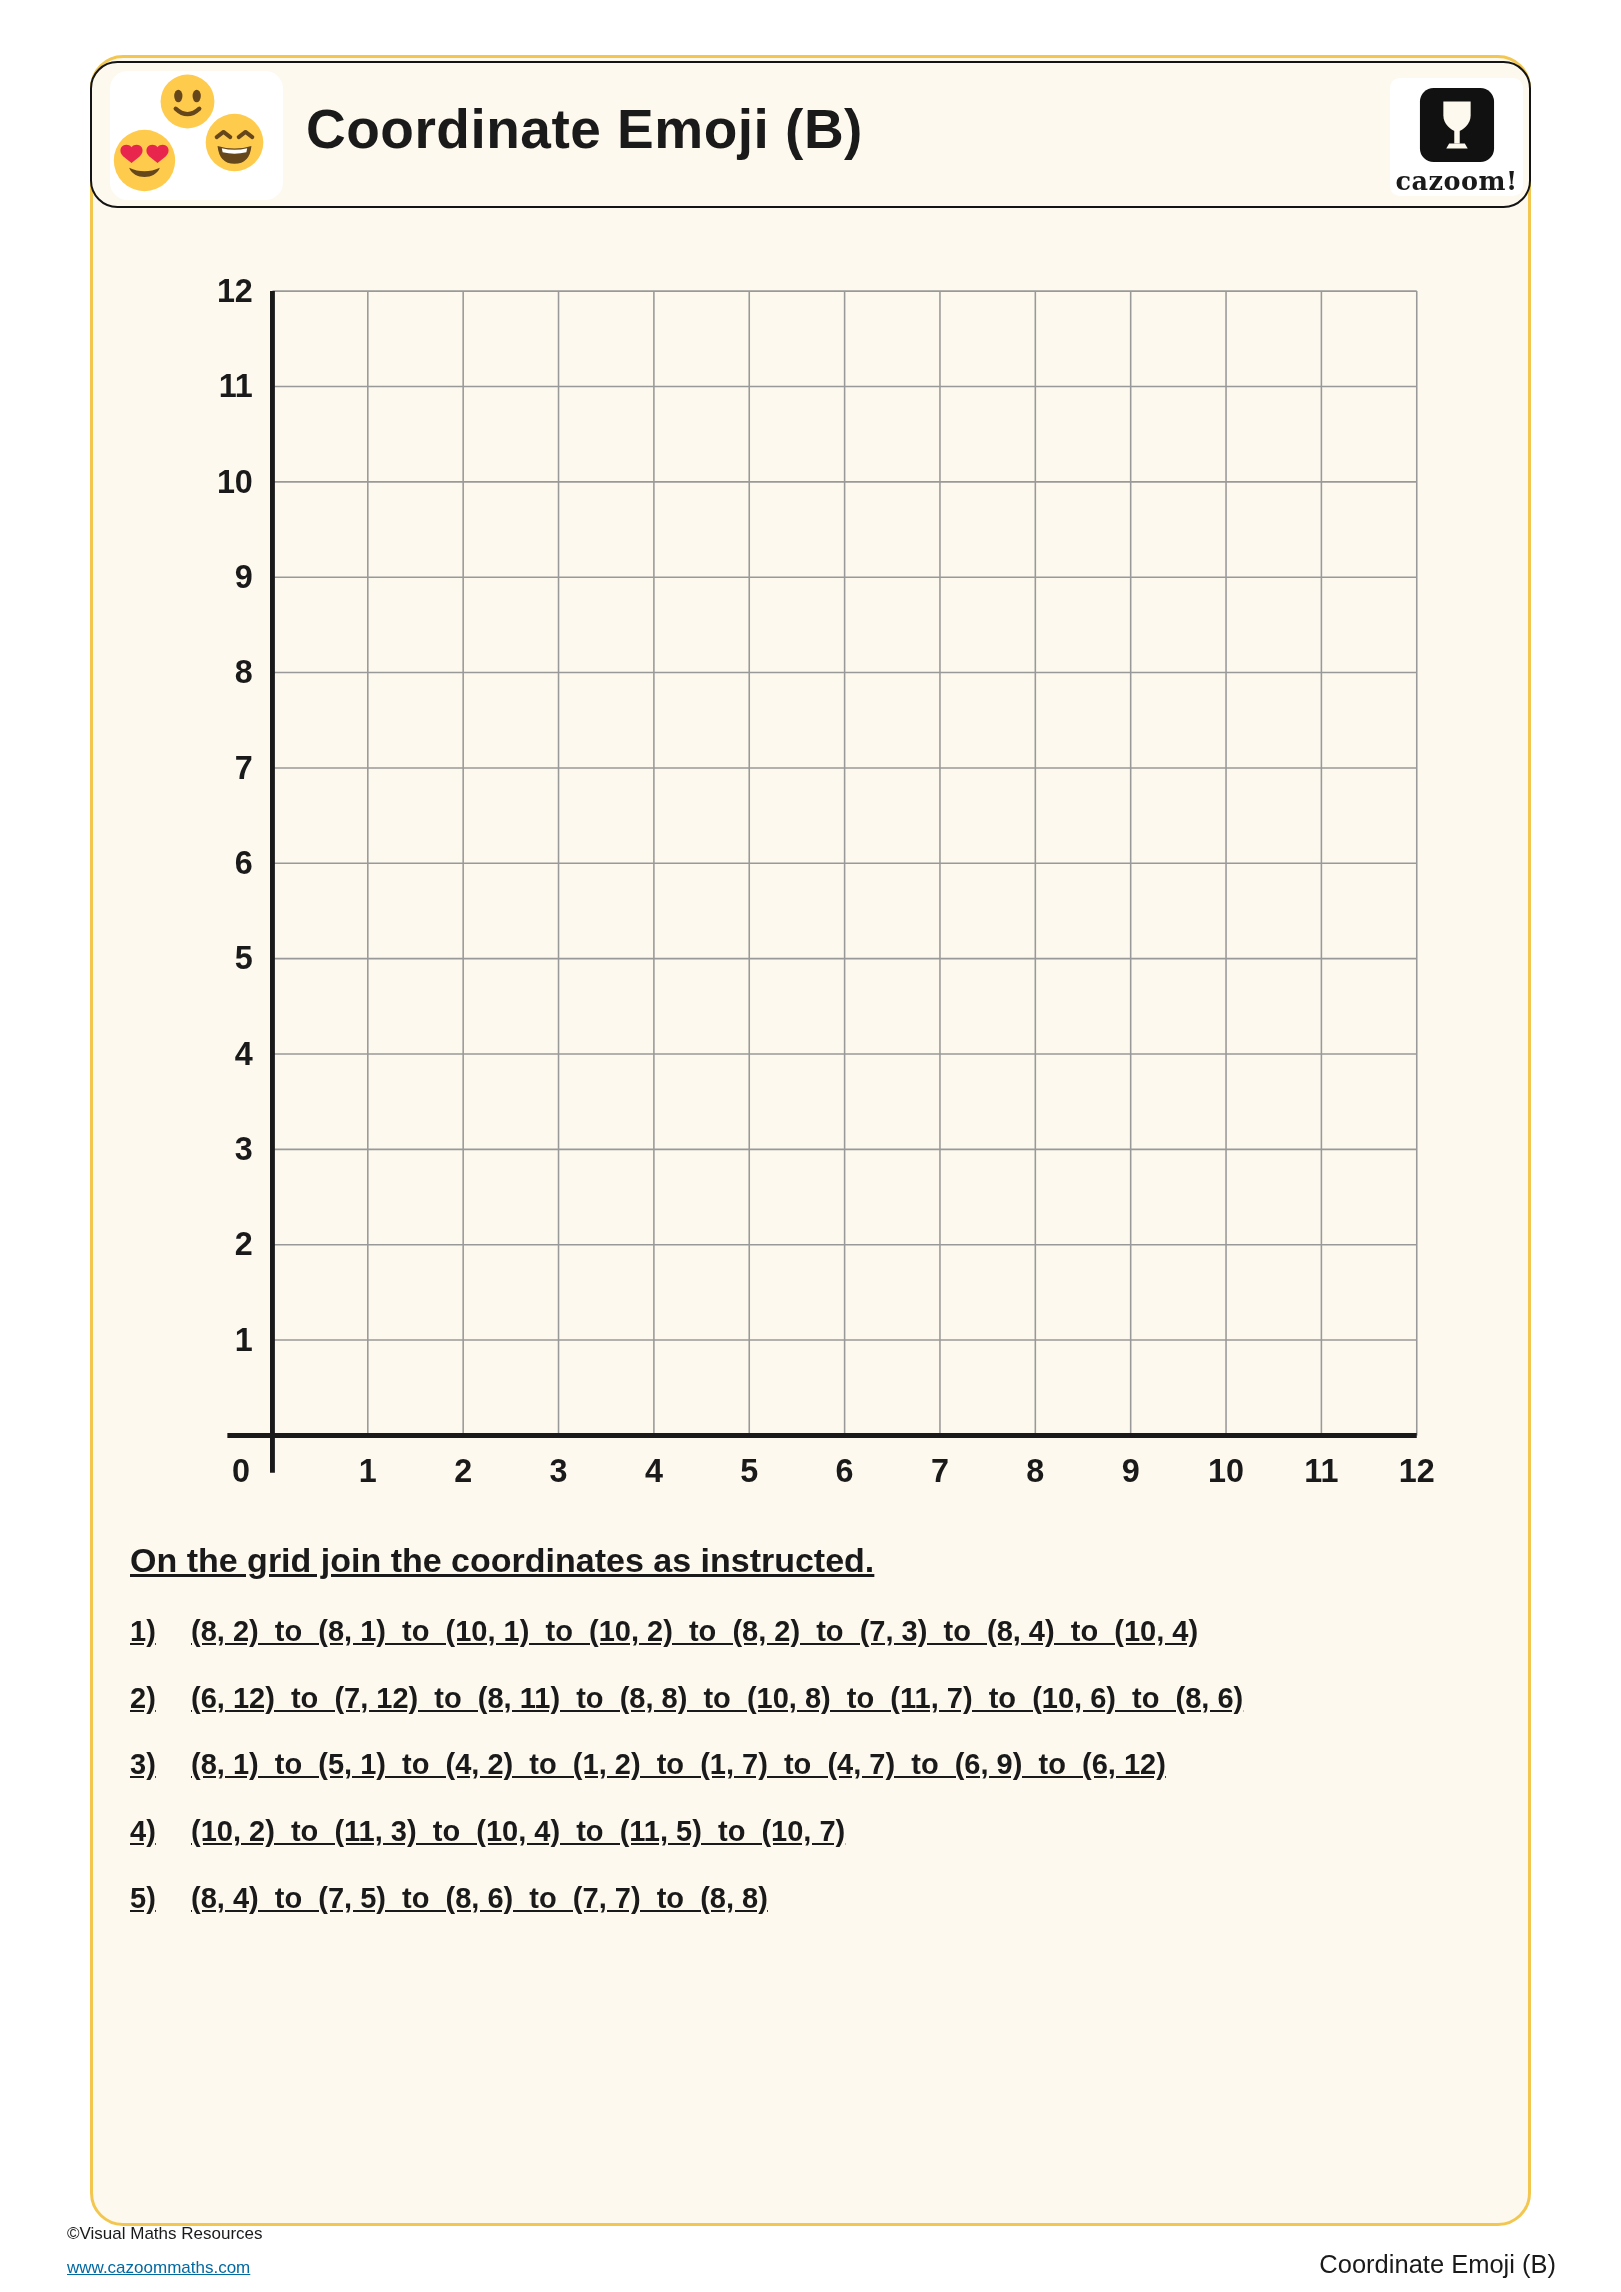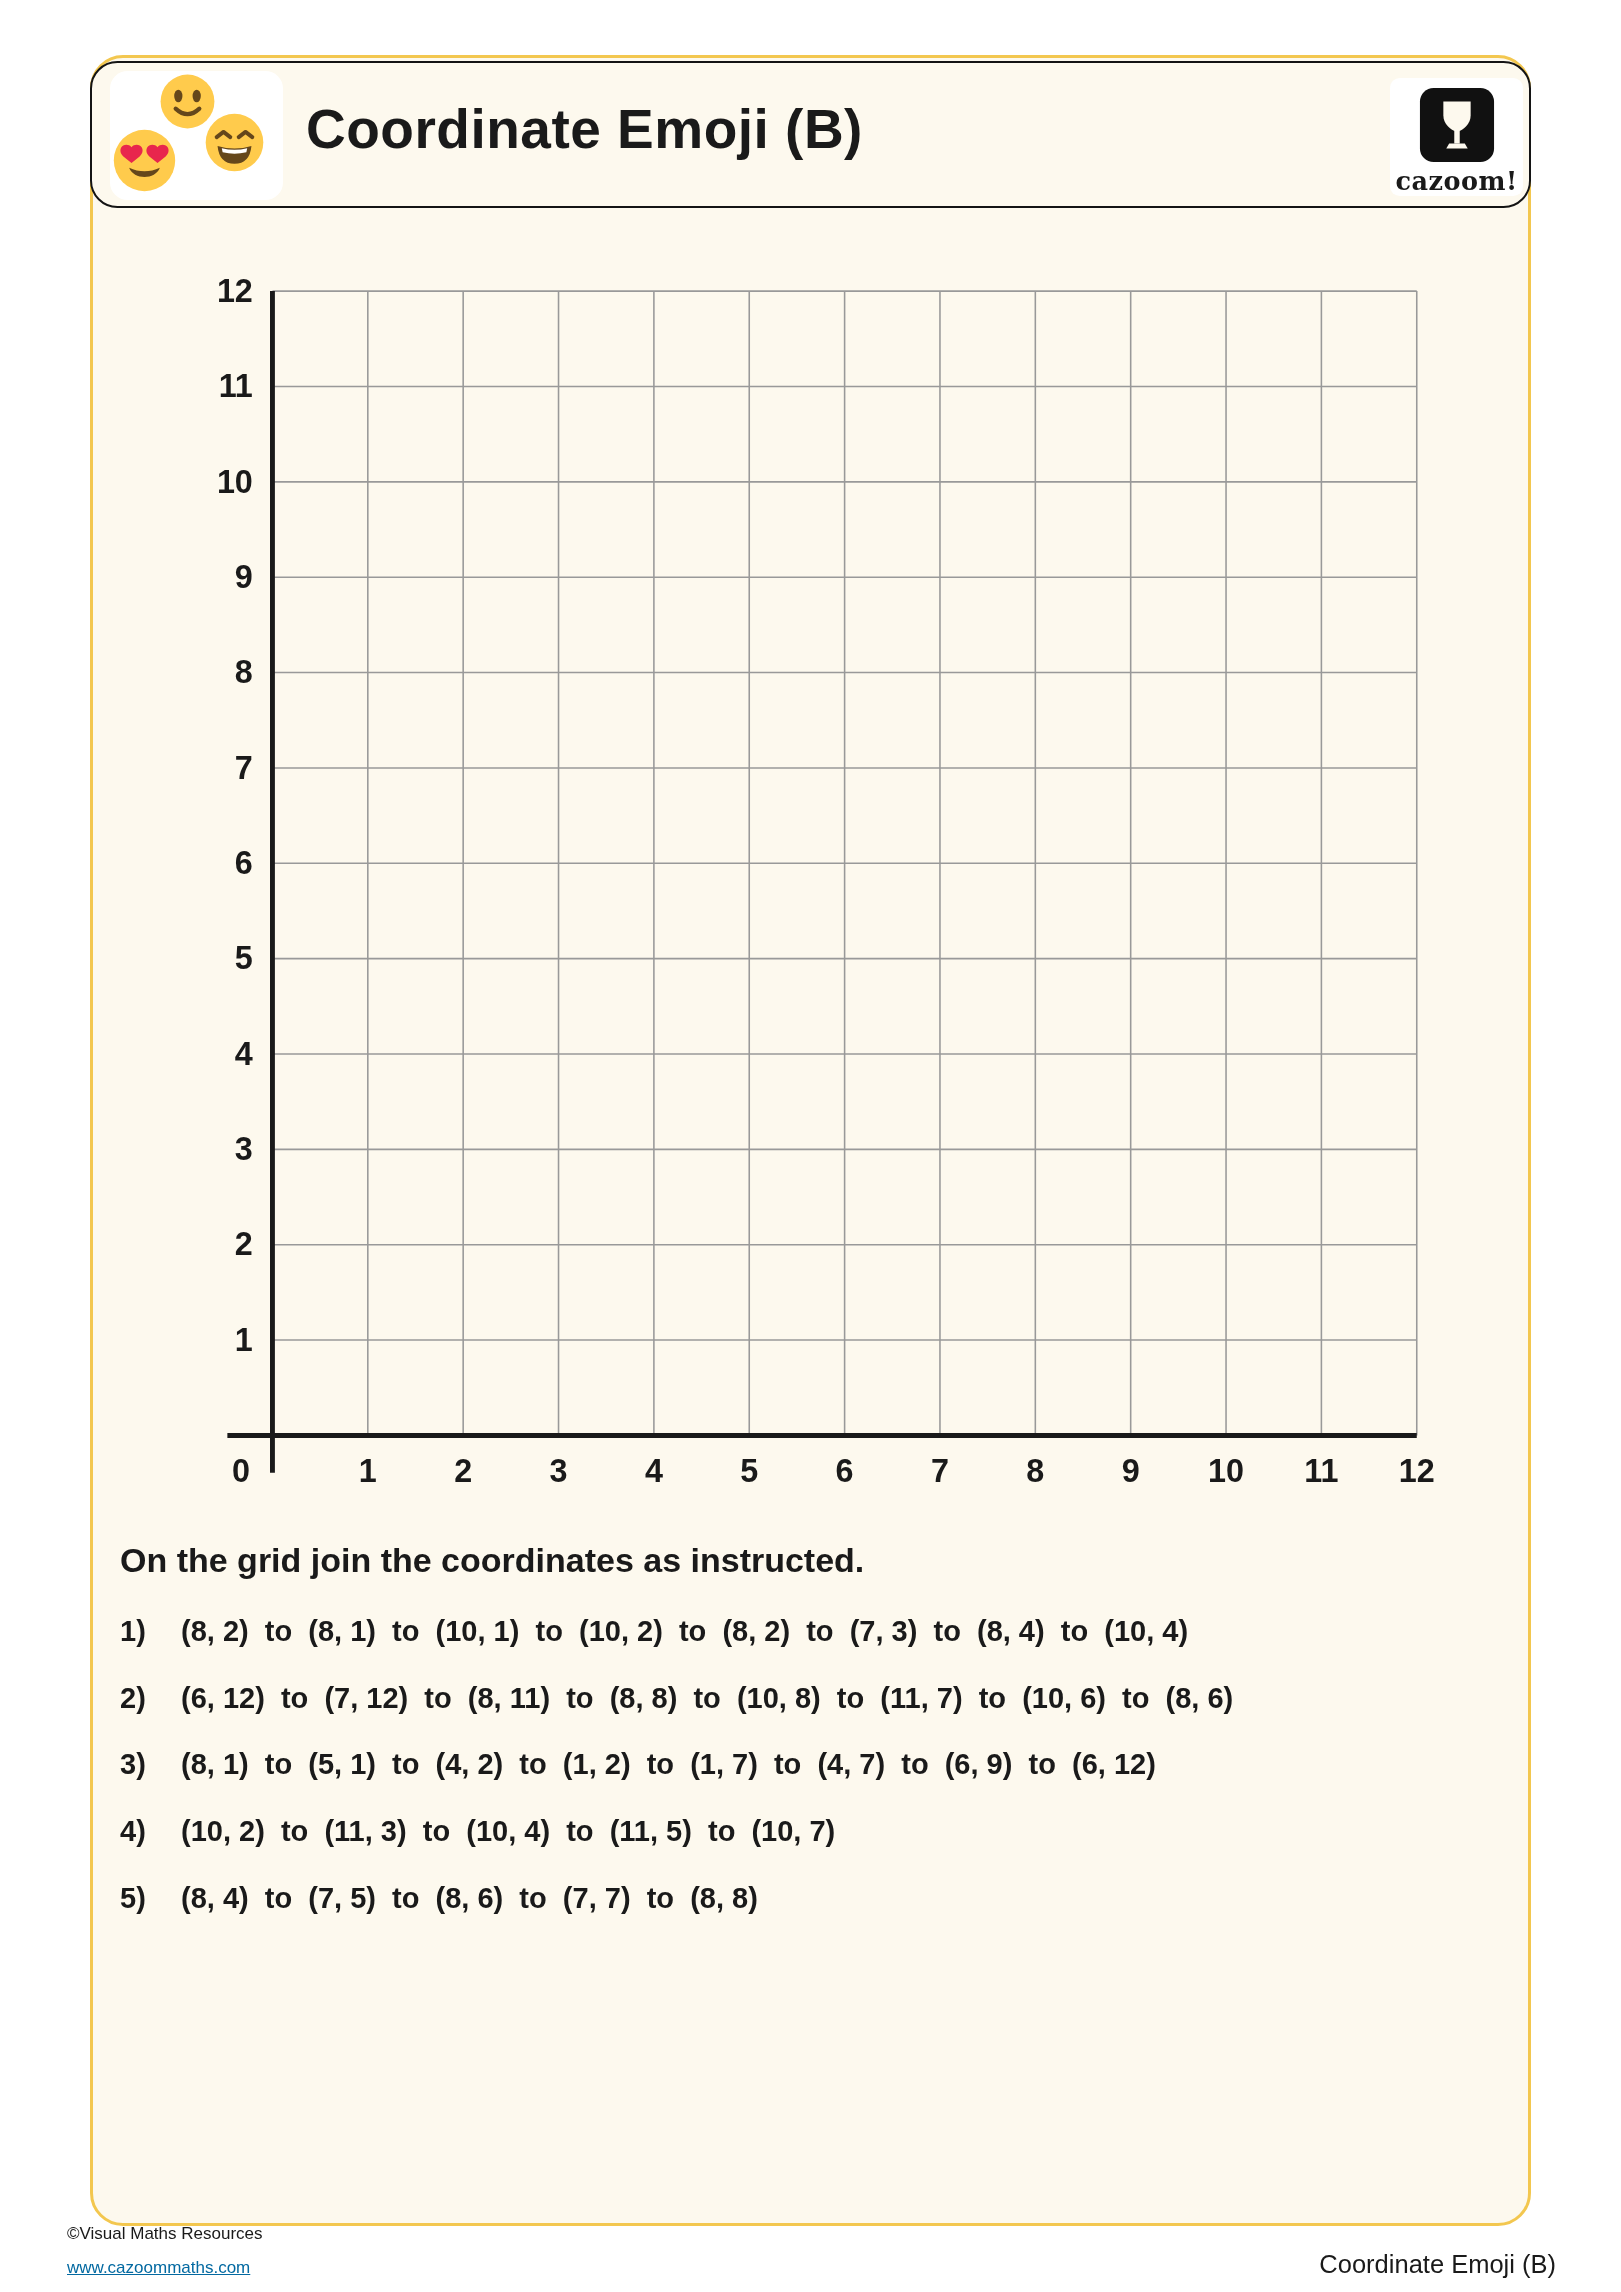--- a/index.html
+++ b/index.html
@@ -25,21 +25,21 @@
             background:#ffffff;border-radius:9.8px;display:flex;flex-direction:column;
             align-items:center;justify-content:flex-end;gap:2px;}
   .logo-text{font-family:"DejaVu Serif",serif;font-weight:700;font-size:25.5px;letter-spacing:0.5px;}
 
   
   #coordinate-grid{position:absolute;left:0;top:225px;}
   #coordinate-grid text{font-family:"Liberation Sans",sans-serif;font-weight:700;
                         font-size:33px;fill:#1A1A1A;}
 
   
-  .instructions{position:absolute;left:120px;top:1541px;width:1384px;}
+  .instructions{position:absolute;left:130px;top:1541px;width:1384px;text-decoration:underline;}
   .instructions h2{margin:0 0 31px 0;font-size:34px;font-weight:700;}
   .instr-item{display:flex;margin-bottom:25.5px;font-size:29px;font-weight:700;line-height:1.42;}
   .instr-num{flex:0 0 61px;}
   .instr-text{width:1304px;white-space:pre-wrap;}
 
   
   .footer-left{position:absolute;left:67px;bottom:7.8px;font-size:17px;line-height:34px;}
   .footer-left a{color:#0369a1;text-decoration:underline;}
   .footer-right{position:absolute;right:65px;bottom:13.7px;font-size:25.5px;}
 </style>

